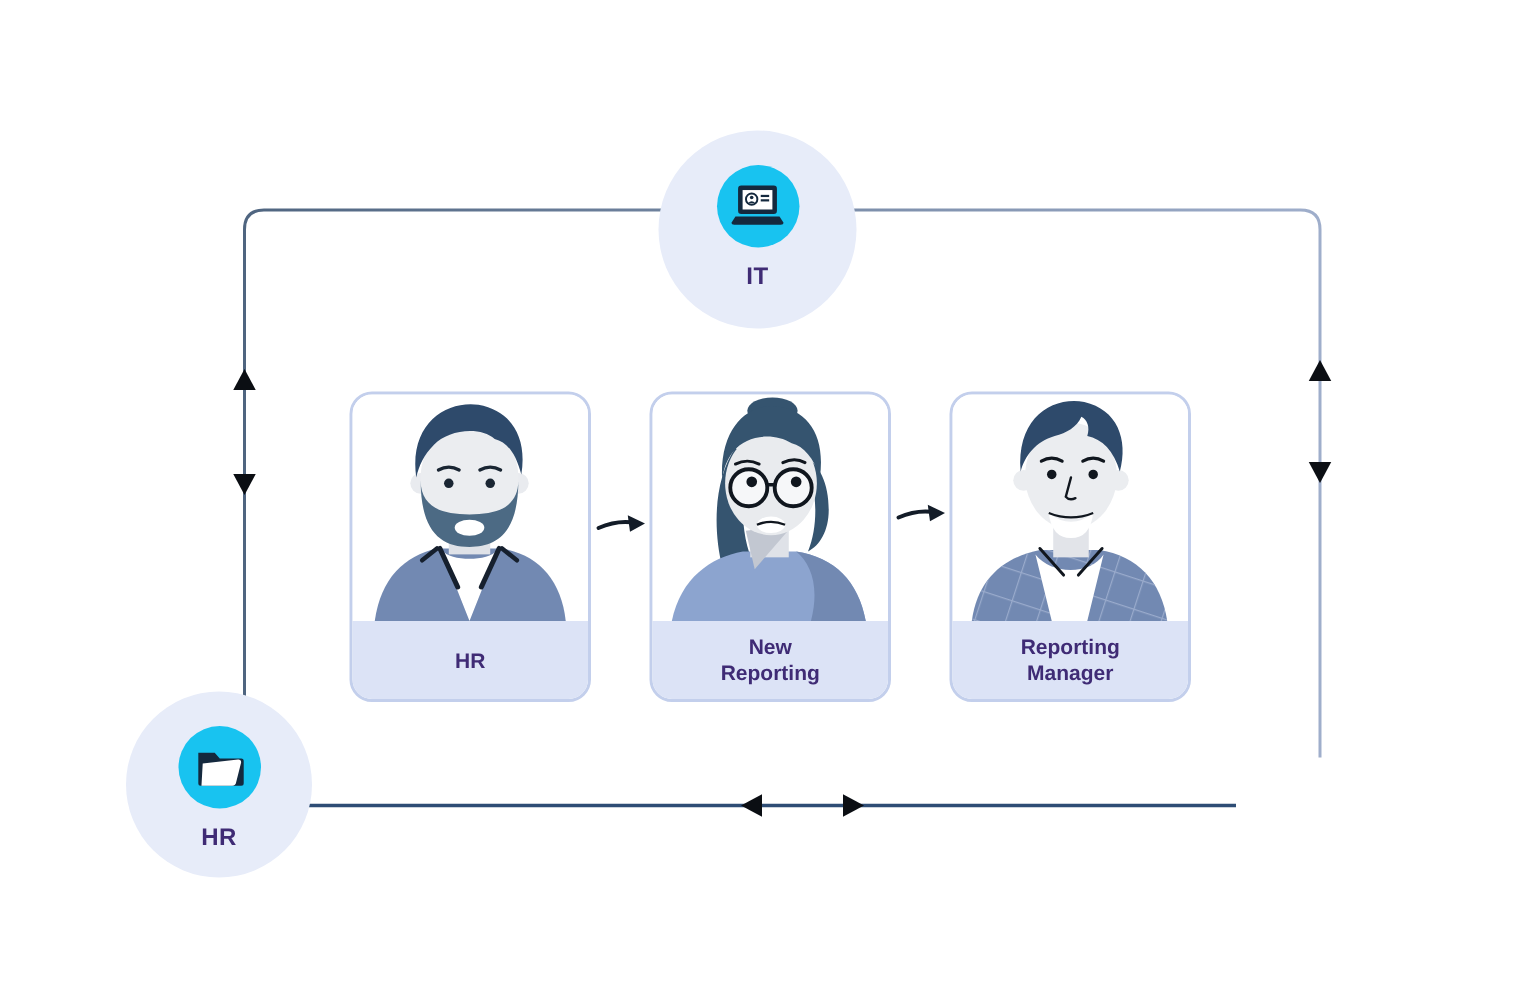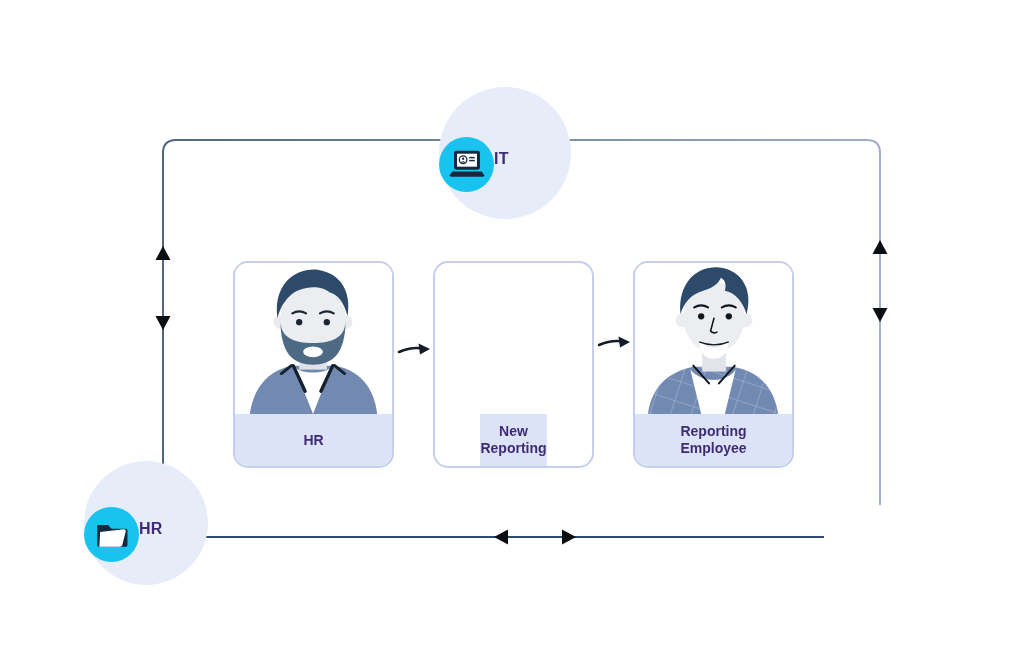--- a/index.html
+++ b/index.html
@@ -5,42 +5,42 @@
   html,body { margin:0; padding:0; background:#ffffff; }
   .canvas {
     position:relative; width:1024px; height:656px; background:#ffffff;
     font-family:"Liberation Sans", sans-serif; overflow:hidden;
   }
   svg.connectors { position:absolute; left:0; top:0; width:1024px; height:656px; }
 
   
   .node {
     position:absolute; border-radius:50%; background:#E7ECF9;
-    display:flex; flex-direction:row; align-items:center;
+    display:flex; flex-direction:column; align-items:center;
   }
   .node-it  { left:439px; top:87px;  width:132px; height:132px; }
   .node-hr  { left:84px;  top:461px; width:124px; height:124px; }
   .node-fac { left:820px; top:459px; width:130px; height:130px; }
   .icon-circle {
     width:55px; height:55px; border-radius:50%; background:#18C3F0;
     display:flex; align-items:center; justify-content:center; margin-top:23px;
     flex:0 0 auto;
   }
   .node-label {
     color:#3F2B75; font-weight:bold; font-size:16px; margin-top:11px; letter-spacing:.3px;
   }
   .node-fac .node-label { font-size:17px; }
 
   
   .card {
     position:absolute; top:261px; width:161px; height:207px; box-sizing:border-box;
     background:#ffffff; border:2px solid #C3CFEC; border-radius:15px; overflow:hidden;
     display:flex; flex-direction:column;
   }
-  .card-1 { left:233px; } .card-2 { left:433px;align-items:center; } .card-3 { left:633px; }
+  .card-1 { left:233px; } .card-2 { left:433px; } .card-3 { left:633px; }
   .portrait { flex:1 1 auto; position:relative; background:#ffffff; }
   .portrait svg { position:absolute; left:0; bottom:0; width:100%; height:100%; }
   .band {
     height:52px; flex:0 0 auto; background:#DCE3F6;
     display:flex; flex-direction:column; align-items:center; justify-content:center;
     color:#3F2B75; font-weight:bold; font-size:14px; line-height:17px; text-align:center;
   }
 </style>
 </head>
 <body>
@@ -222,17 +222,17 @@
         <path d="M45 52 C42 16 66 1 88 5 C110 10 118 30 112 52 C108 38 100 30 90 28 C92 22 90 17 86 15 C83 22 76 26 68 28 C55 32 48 41 45 52 Z" fill="#2E4A6B"></path>
 
         <circle cx="66" cy="54" r="3.2" fill="#10161E"></circle>
           <circle cx="94" cy="54" r="3.2" fill="#10161E"></circle>
         <path d="M59 45 Q66 41 73 45" stroke="#10161E" stroke-width="2.2" fill="none" stroke-linecap="round"></path>
         <path d="M87 45 Q94 41 101 45" stroke="#10161E" stroke-width="2.2" fill="none" stroke-linecap="round"></path>
       </svg>
     </div>
     <div class="band">
       <div>Reporting</div>
-      <div>Employee</div>
+      <div>Manager</div>
     </div>
   </div>
 
 </div>
 
 </body></html>

